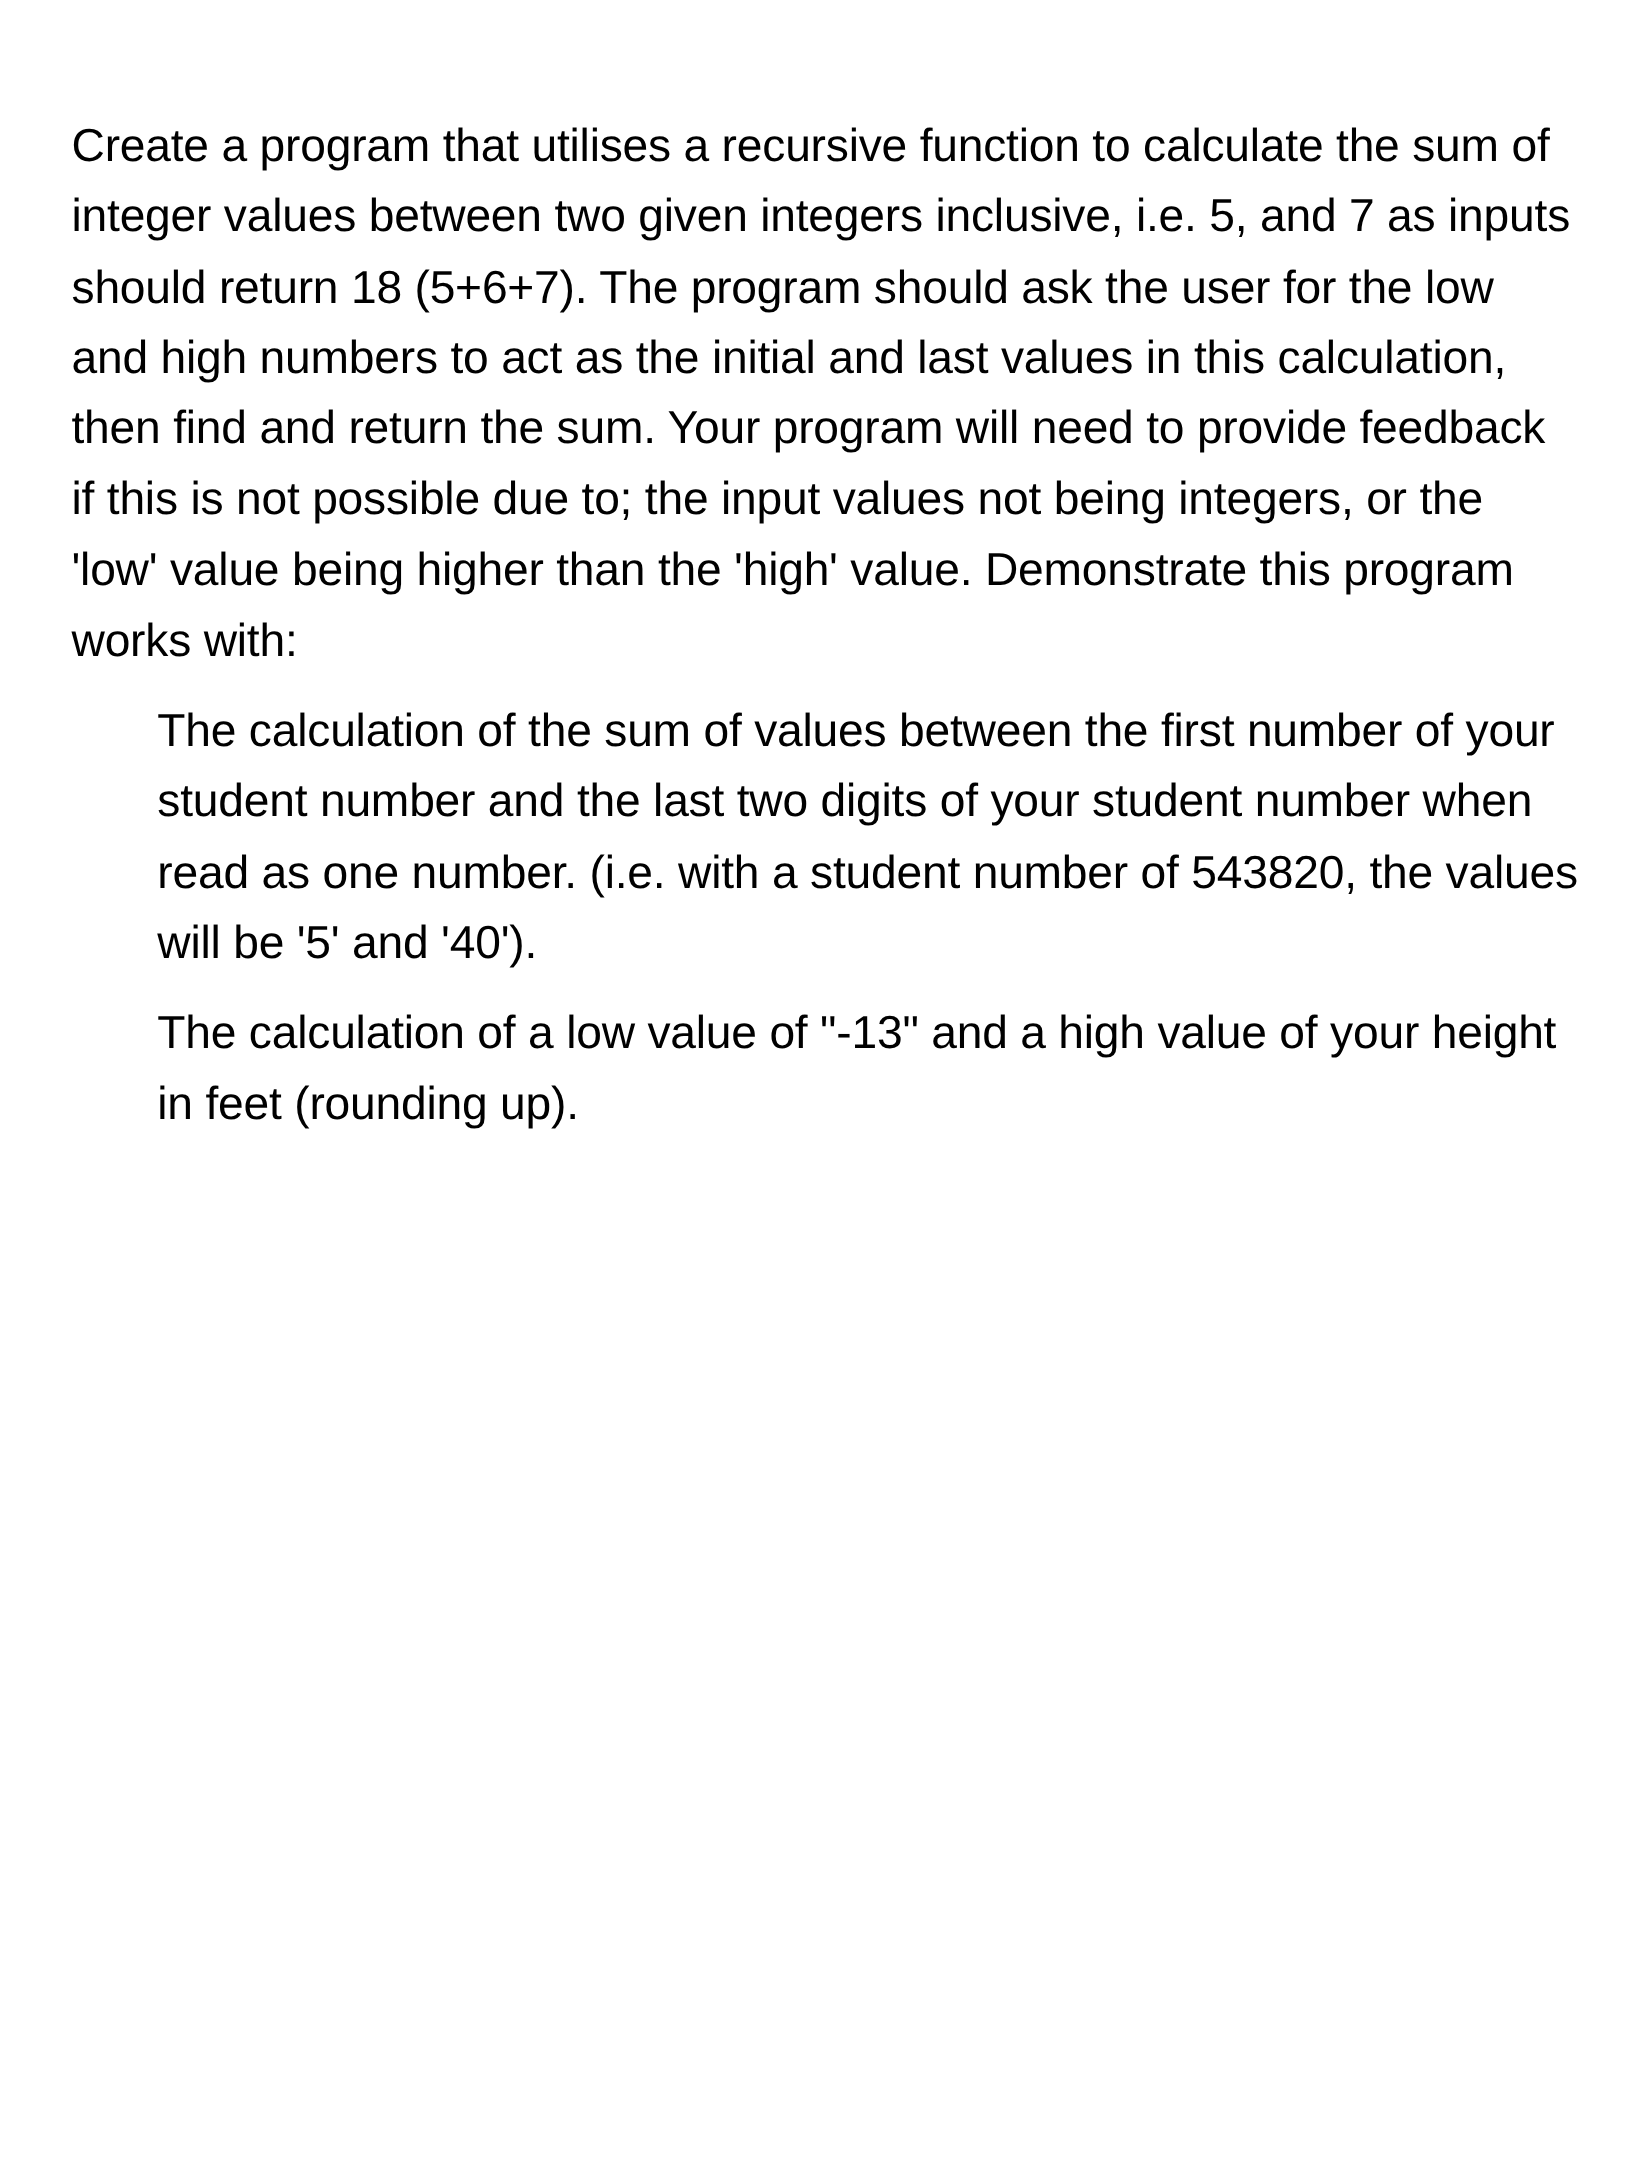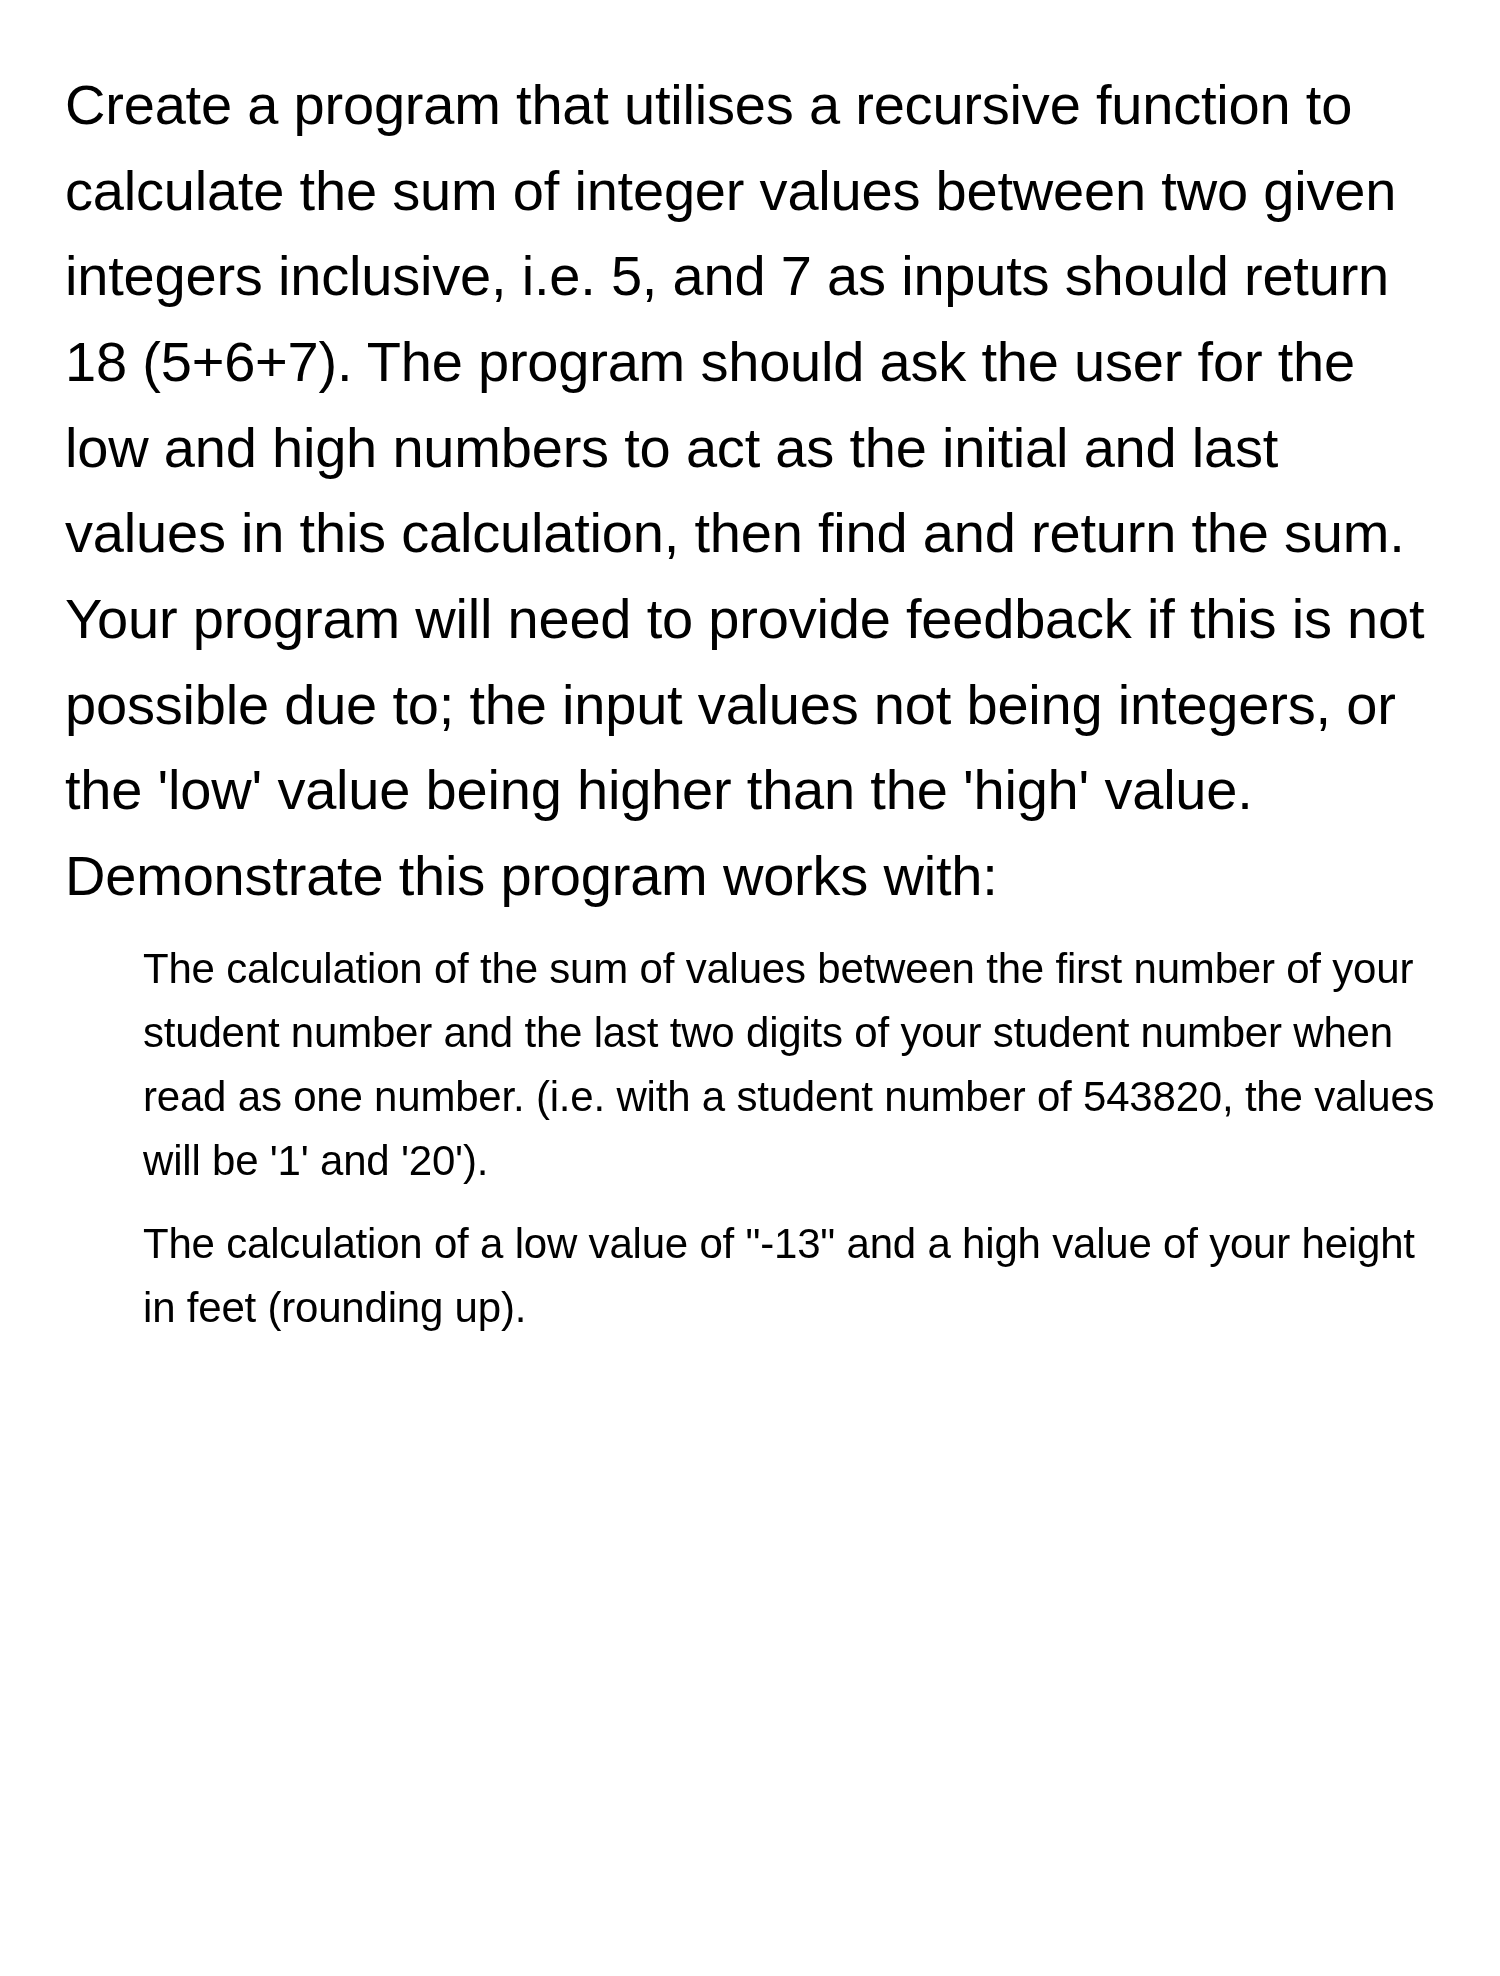--- a/index.html
+++ b/index.html
@@ -15,25 +15,26 @@
       font-family: -apple-system, BlinkMacSystemFont, 'Segoe UI', Helvetica, Arial, sans-serif;
       color: #000000;
     }
     
     .document {
       padding: 62px 65px 60px 65px;
       width: 100%;
     }
     
     .main-paragraph {
-      font-size: 56px;
+      font-size: 42px;
       line-height: 1.53;
       font-weight: 400;
       letter-spacing: -0.2px;
       margin-bottom: 18px;
+      margin-top: 38px;
     }
     
     .indented-section {
       margin-left: 78px;
       margin-top: 4px;
     }
     
     .indented-paragraph {
       font-size: 42px;
       line-height: 1.53;
@@ -46,16 +47,16 @@
       margin-bottom: 0;
     }
   </style>
 </head>
 <body>
 
 <div class="document">
   <p class="main-paragraph">Create a program that utilises a recursive function to calculate the sum of integer values between two given integers inclusive, i.e. 5, and 7 as inputs should return 18 (5+6+7). The program should ask the user for the low and high numbers to act as the initial and last values in this calculation, then find and return the sum. Your program will need to provide feedback if this is not possible due to; the input values not being integers, or the 'low' value being higher than the 'high' value. Demonstrate this program works with:</p>
 
   <div class="indented-section">
-    <p class="indented-paragraph">The calculation of the sum of values between the first number of your student number and the last two digits of your student number when read as one number. (i.e. with a student number of 543820, the values will be '1' and '20').</p>
+    <p class="indented-paragraph">The calculation of the sum of values between the first number of your student number and the last two digits of your student number when read as one number. (i.e. with a student number of 543820, the values will be '5' and '40').</p>
     <p class="indented-paragraph">The calculation of a low value of "-13" and a high value of your height in feet (rounding up).</p>
   </div>
 </div>
 
 </body></html>

